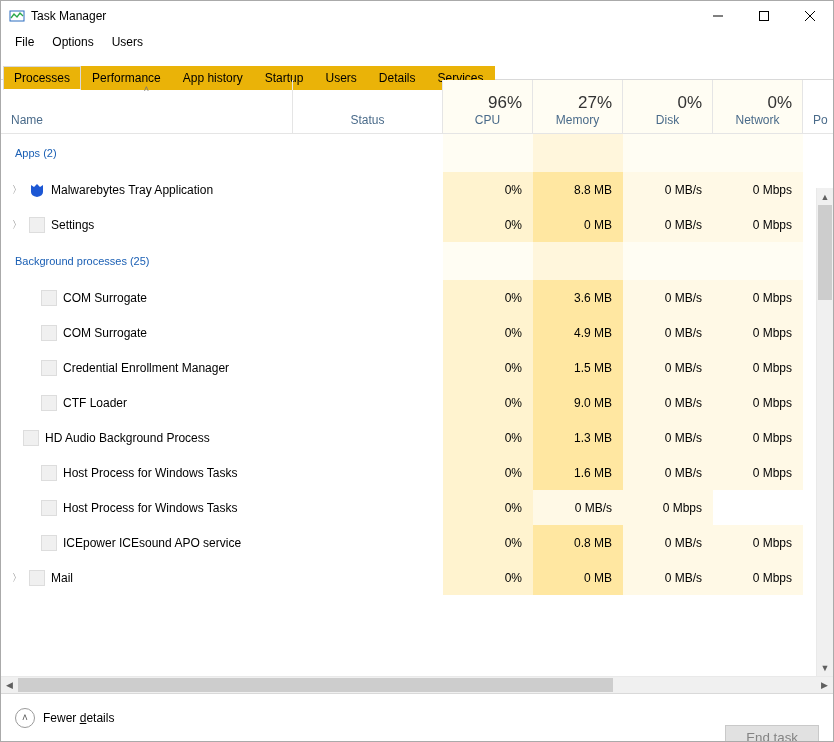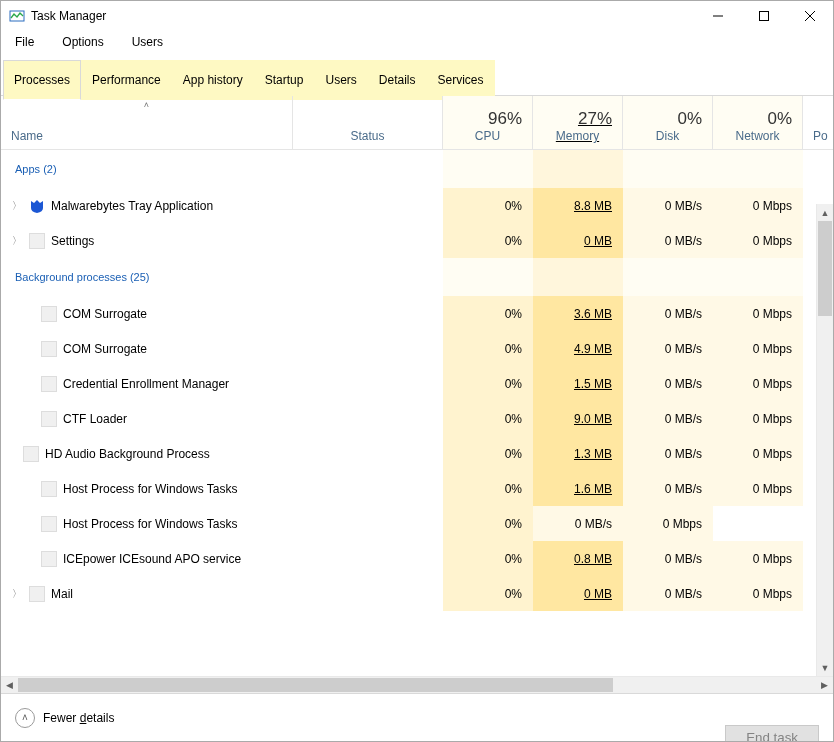--- a/index.html
+++ b/index.html
@@ -6,43 +6,43 @@
 body { font-family: "Segoe UI", Tahoma, sans-serif; font-size: 12px; background: #fff; color: #000; width: 834px; height: 742px; overflow: hidden; border: 1px solid #aaa; display: flex; flex-direction: column; }
 
 
 .titlebar { height: 30px; display: flex; align-items: center; padding-left: 8px; }
 .titlebar .app-icon { width: 16px; height: 16px; margin-right: 6px; }
 .titlebar .title { font-size: 12px; flex: 0 0 auto; }
 .titlebar .spacer { flex: 1; }
 .titlebar .win-btn { width: 46px; height: 30px; display: flex; align-items: center; justify-content: center; cursor: default; }
 
 
-.menubar { height: 22px; display: flex; align-items: center; padding-left: 6px; gap: 12px; }
+.menubar { height: 22px; display: flex; align-items: center; padding-left: 6px; gap: 2px; }
 .menubar .menu-item { padding: 2px 8px; cursor: default; }
 
 
 .tabs { display: flex; border-bottom: 1px solid #d9d9d9; padding-left: 2px; margin-top: 2px; }
-.tab { padding: 12px 10px; border: 1px solid transparent; border-bottom: none; cursor: default; position: relative; top: 5px; background: #fef9c3; }
+.tab { padding: 4px 10px; border: 1px solid transparent; border-bottom: none; cursor: default; position: relative; top: 11px; background: #eab308; }
 .tab.active { border-color: #d9d9d9; border-bottom: 1px solid #fff; }
 
 
 .table-wrap { flex: 1; overflow: hidden; display: flex; flex-direction: column; position: relative; }
 .scroll-area { flex: 1; overflow: hidden; position: relative; }
 
 
 .header-row { display: flex; height: 54px; border-bottom: 1px solid #e5e5e5; }
 .hcell { border-right: 1px solid #e5e5e5; display: flex; flex-direction: column; justify-content: flex-end; padding: 6px 10px 6px 10px; position: relative; }
 .hcell .sort-ind { position: absolute; top: 4px; left: 50%; transform: translateX(-50%); color: #777; font-size: 9px; }
 .hcell .pct { text-align: right; font-size: 17px; color: #333; }
 .hcell .lbl { color: #4a6b8a; font-size: 12px; }
 .hcell.num .lbl { text-align: center; }
 .col-name { width: 292px; }
 .col-status { width: 150px; align-items: center; }
 .col-cpu { width: 90px; }
-.col-mem { width: 90px; text-decoration: underline; }
+.col-mem { width: 90px; }
 .col-disk { width: 90px; }
 .col-net { width: 90px; }
 .col-extra { width: 30px; }
 
 
 .rows { }
 .group-header { color: #1a5fb4; font-size: 11px; padding: 10px 0 10px 14px; }
 .row { display: flex; height: 35px; align-items: stretch; }
 .cell { display: flex; align-items: center; padding: 0 10px; border-right: 1px solid transparent; }
 .cell.num { justify-content: flex-end; }

